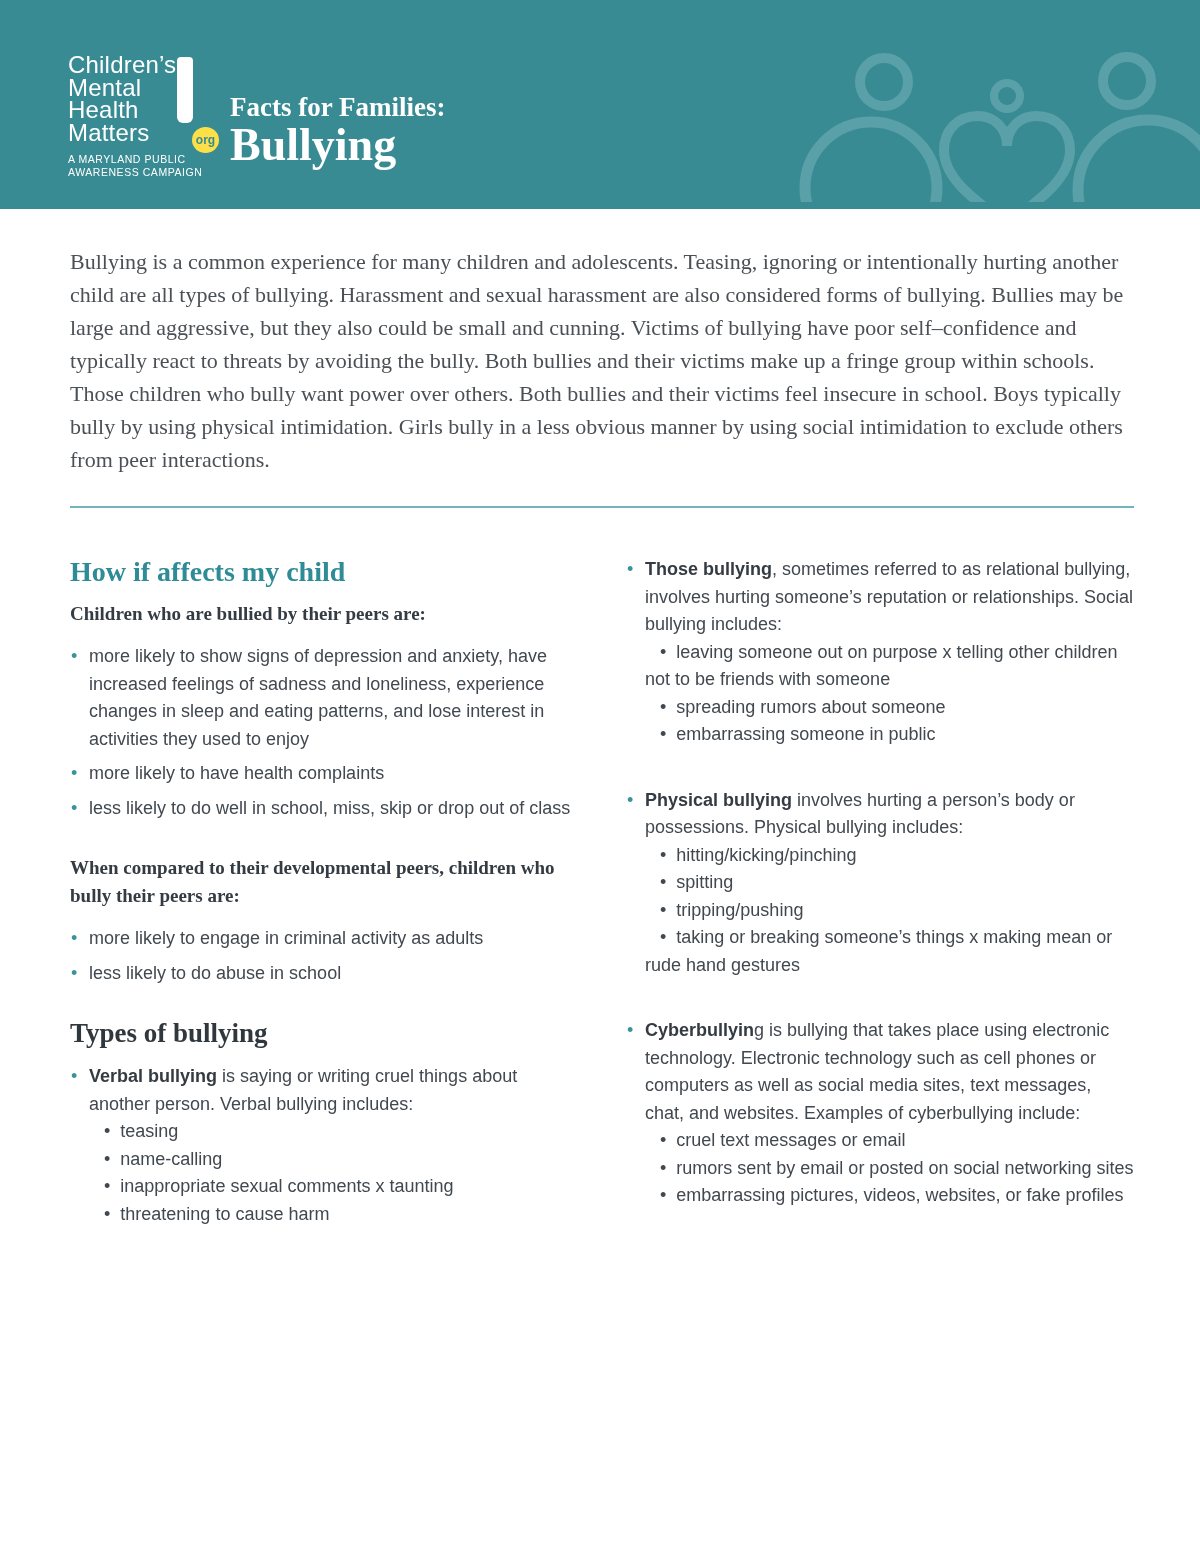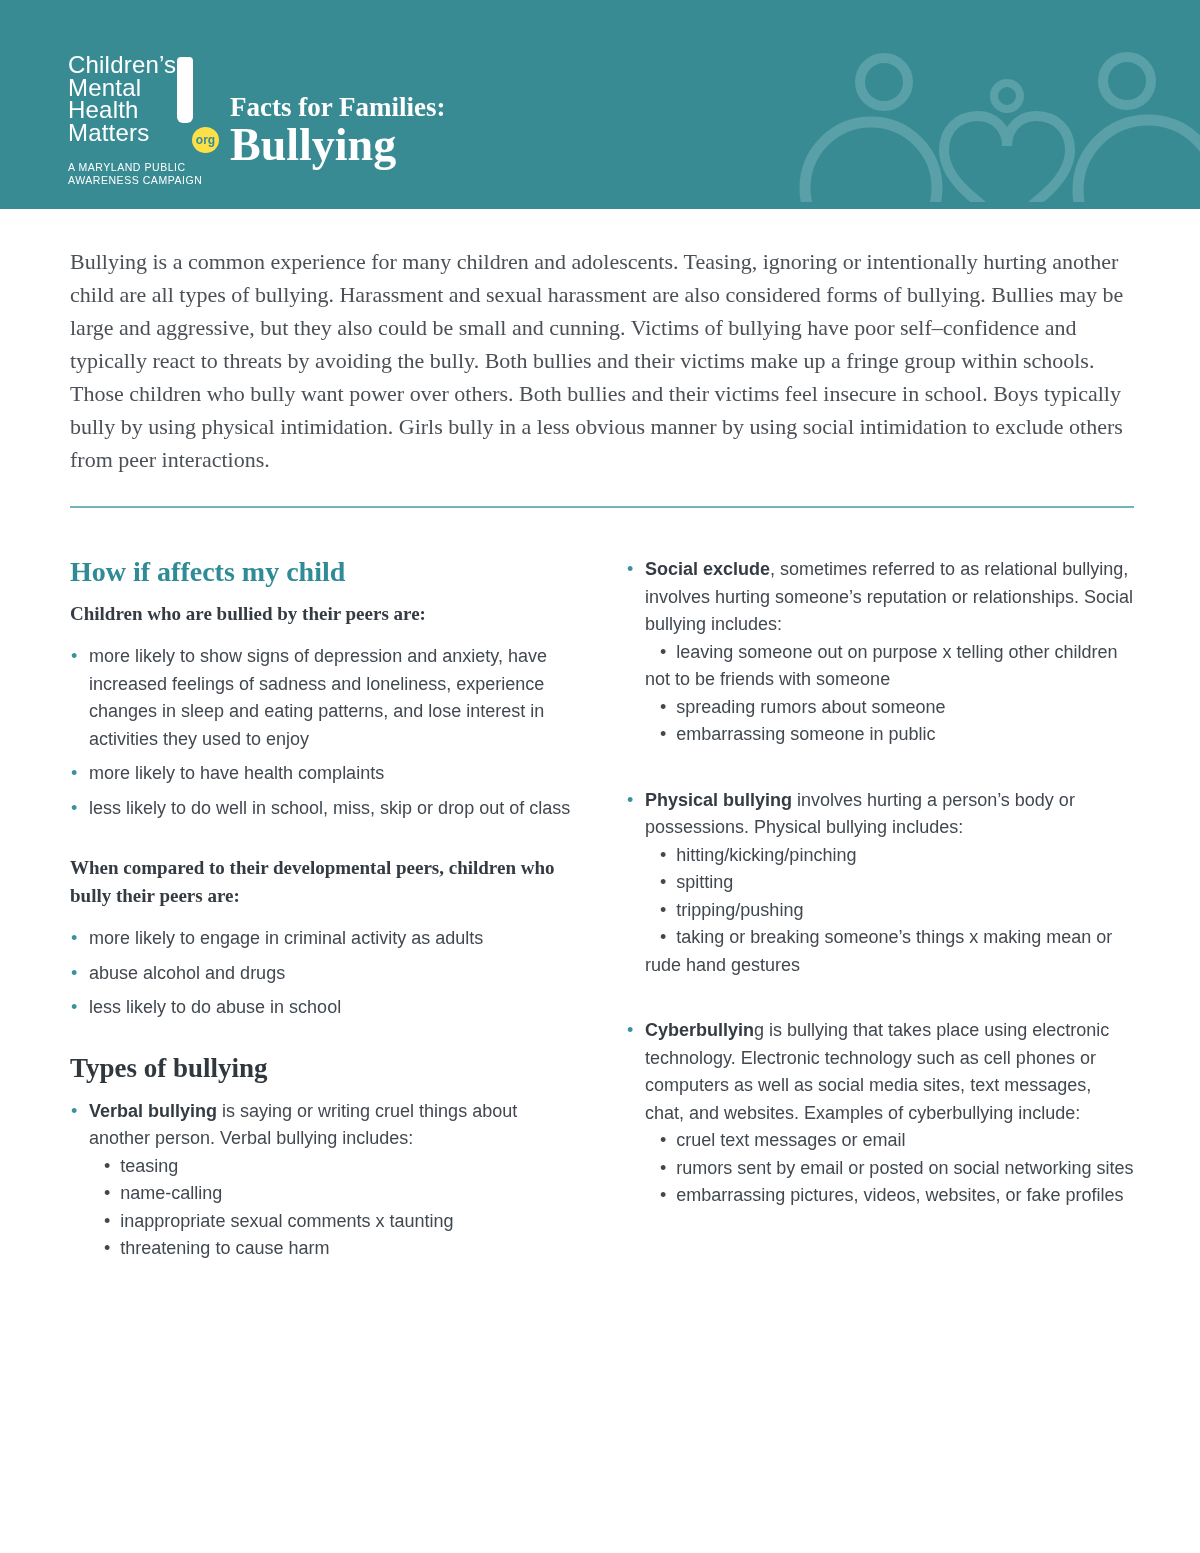--- a/index.html
+++ b/index.html
@@ -9,21 +9,21 @@
   
   .header { position:relative; height:209px; background:var(--header-bg,#388b93); overflow:hidden; }
   .figures-svg { position:absolute; right:0; top:0; display:block; }
 
   .logo { position:absolute; left:68px; top:54px; color:#fff; width:150px; }
   .logo-text { line-height:22.5px; }
   .logo-text .logo-line { font-size:24px; letter-spacing:0.2px; }
   .logo-bang { position:absolute; left:109px; top:3px; width:16px; height:66px; background:#fff; border-radius:4px 4px 6px 6px; }
   .logo-org { position:absolute; left:104px; top:73px; width:27px; height:26px; background:#fde047; border-radius:50%;
               color:var(--header-bg,#388b93); font-size:12px; font-weight:bold; display:flex; align-items:center; justify-content:center;margin-left:20px; }
-  .logo-tagline { margin-top:17px; font-size:10.5px; line-height:13px; letter-spacing:0.55px; white-space:nowrap; }
+  .logo-tagline { margin-top:9px; font-size:10.5px; line-height:13px; letter-spacing:0.55px; white-space:nowrap; }
 
   .header-titles { position:absolute; left:230px; top:92px; color:#fff; font-family:"Liberation Serif", serif; font-weight:bold; }
   .kicker { font-size:27px; line-height:31px; }
   .page-title { font-size:46px; line-height:44px; }
 
   
   .content { padding:0 66px 0 70px; }
   .intro { margin-top:36px; font-family:"Liberation Serif", serif; font-size:22px; line-height:33px; color:var(--serif-text,#4b5056); }
   .divider { margin:30px 0 0 0; border:0; border-top:2px solid var(--divider,#74b3ba); }
 
@@ -99,41 +99,40 @@
         <p class="subhead">Children who are bullied by their peers are:</p>
         <ul class="blist">
           <li>more likely to show signs of depression and anxiety, have increased feelings of sadness and loneliness, experience changes in sleep and eating patterns, and lose interest in activities they used to enjoy</li>
           <li>more likely to have health complaints</li>
           <li>less likely to do well in school, miss, skip or drop out of class</li>
         </ul>
 
         <p class="subhead second">When compared to their developmental peers, children who bully their peers are:</p>
         <ul class="blist">
           <li>more likely to engage in criminal activity as adults</li>
-          <li>abuse alcohol and drugs</li>
           <li>less likely to do abuse in school</li>
         </ul>
 
         <h2 class="section-heading dark">Types of bullying</h2>
         <ul class="blist">
           <li>
             <span class="lead">Verbal bullying</span><span> is saying or writing cruel things about another person. Verbal bullying includes:</span>
             <div class="sub">teasing</div>
             <div class="sub">name-calling</div>
             <div class="sub">inappropriate sexual comments x taunting</div>
             <div class="sub">threatening to cause harm</div>
           </li>
         </ul>
       </div>
 
       <div class="col">
         <ul class="blist spaced">
 
           <li>
-            <span class="lead">Social exclude</span><span>, sometimes referred to as relational bullying, involves hurting someone’s reputation or relationships. Social bullying includes:</span>
+            <span class="lead">Those bullying</span><span>, sometimes referred to as relational bullying, involves hurting someone’s reputation or relationships. Social bullying includes:</span>
             <div class="sub">leaving someone out on purpose x telling other children not to be friends with someone</div>
             <div class="sub">spreading rumors about someone</div>
             <div class="sub">embarrassing someone in public</div>
           </li>
 
           <li>
             <span class="lead">Physical bullying</span><span> involves hurting a person’s body or possessions. Physical bullying includes:</span>
             <div class="sub">hitting/kicking/pinching</div>
             <div class="sub">spitting</div>
             <div class="sub">tripping/pushing</div>

